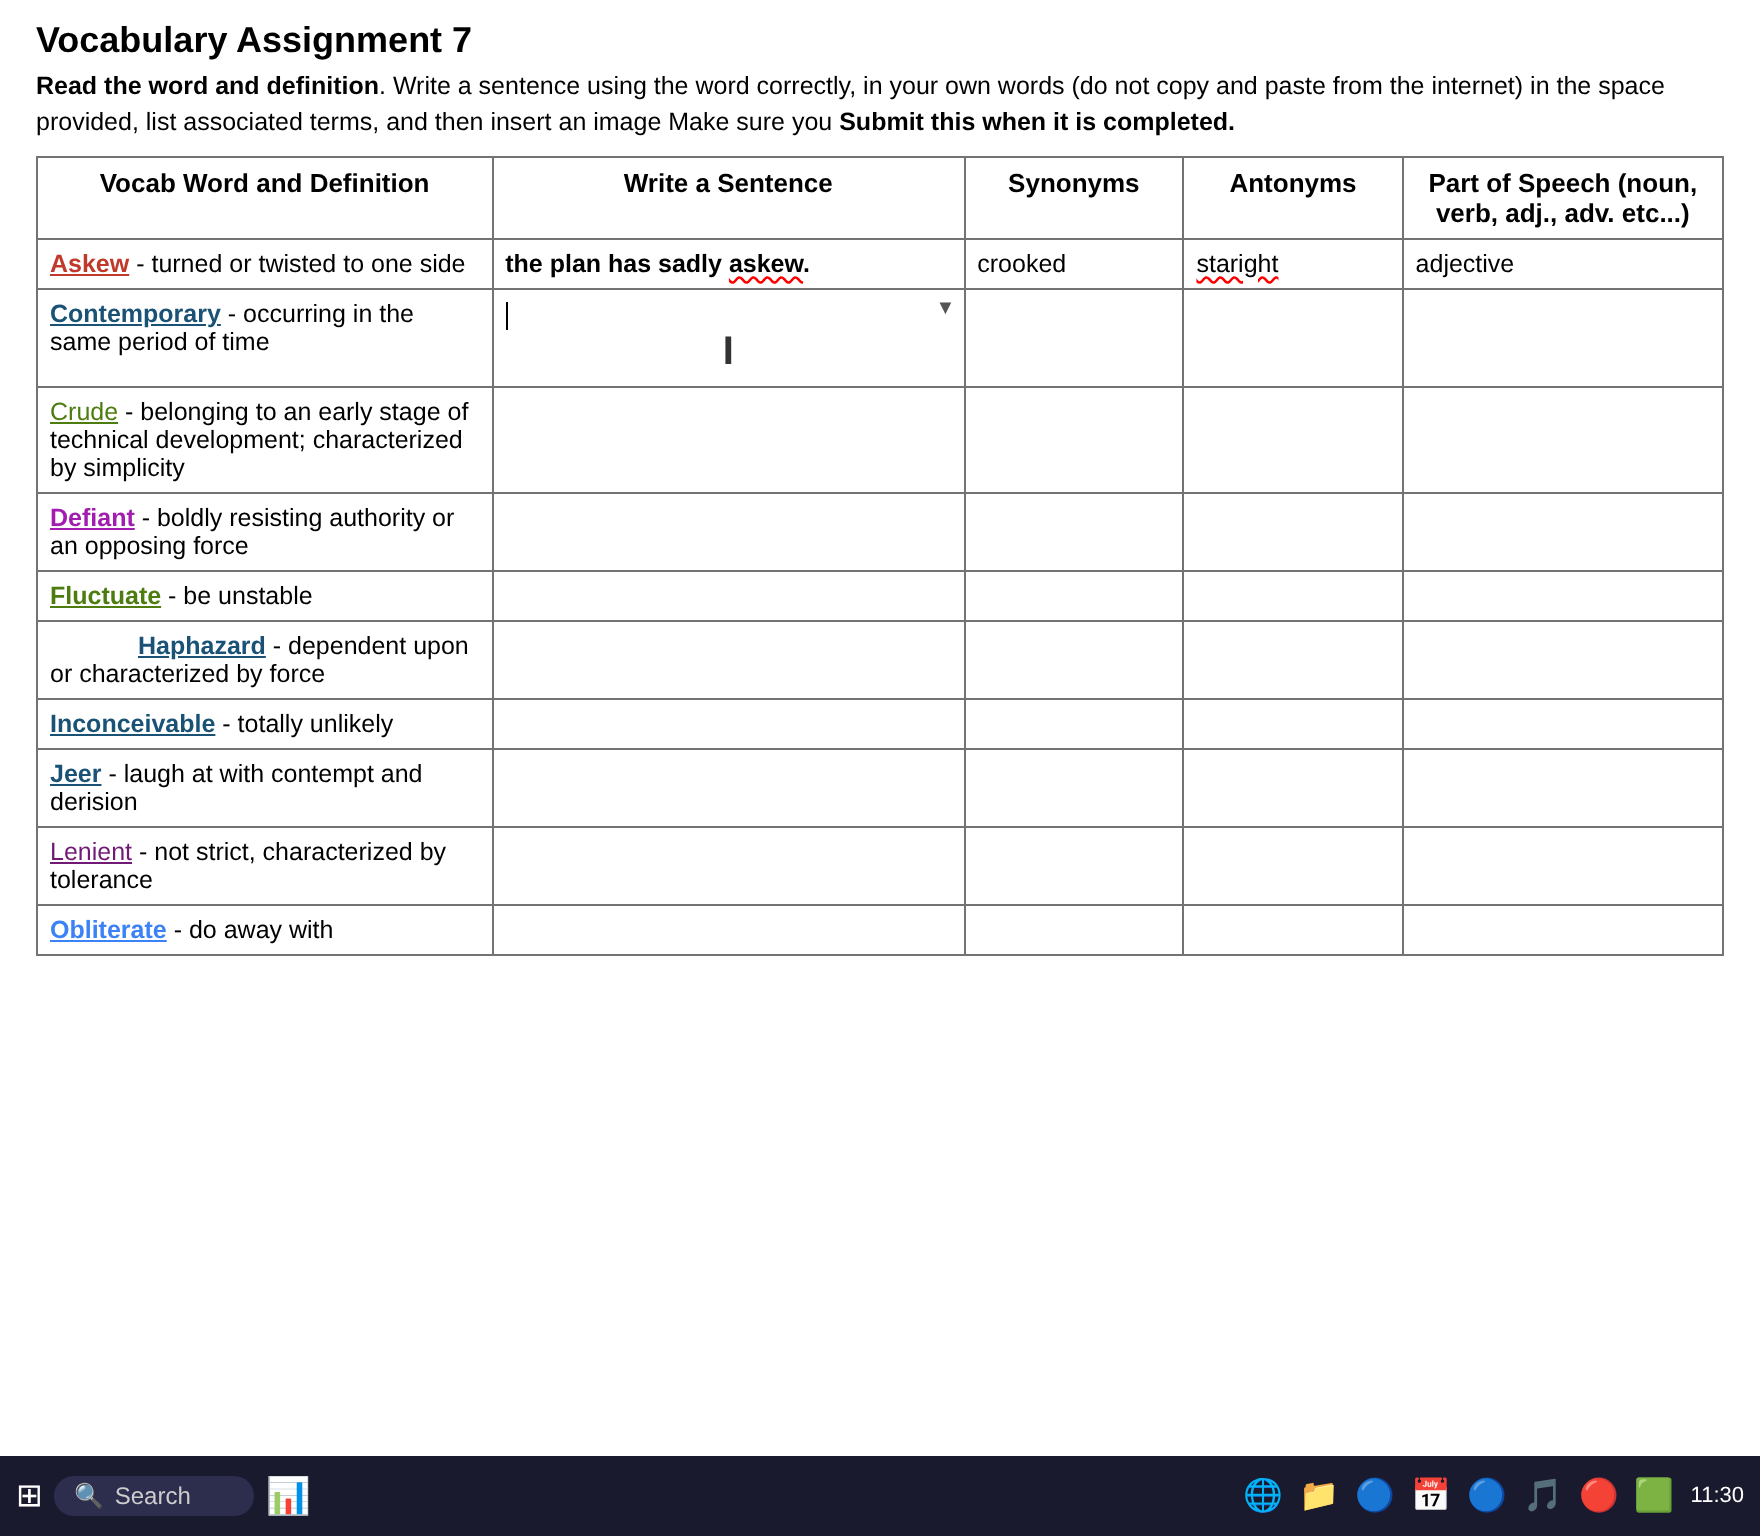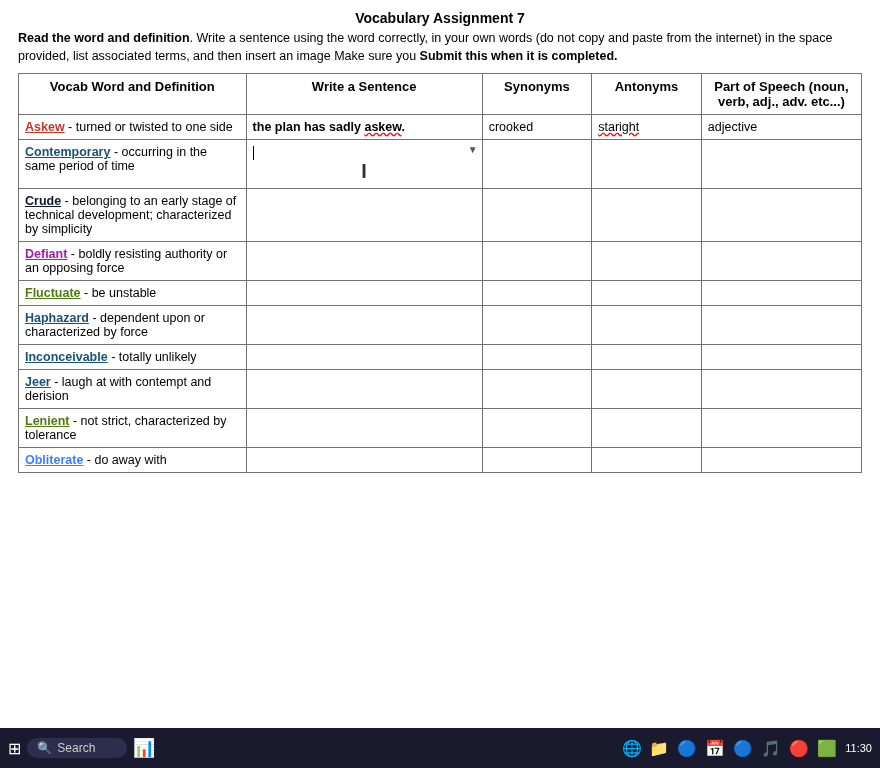--- a/index.html
+++ b/index.html
@@ -13,22 +13,22 @@
       display: flex;
       flex-direction: column;
     }
     .page-content {
       background: white;
       flex: 1;
       padding: 10px 18px 0 18px;
       overflow: hidden;
     }
     .page-title {
-      text-align: center;
-      font-size: 14px;
+      text-align: left;
+      font-size: 18px;
       font-weight: bold;
       margin-bottom: 4px;
     }
     .instructions {
       font-size: 12.5px;
       margin-bottom: 8px;
       line-height: 1.4;
     }
     .instructions b {
       font-weight: bold;
@@ -163,63 +163,63 @@
           <td>adjective</td>
         </tr>
         <tr>
           <td><span style="font-weight: bold; text-decoration: underline; color: rgb(26, 82, 118);">Contemporary</span><span> - occurring in the same period of time</span></td>
           <td class="sentence-cell"><span class="cursor-line"></span><span class="dropdown-arrow">▼</span><div style="text-align: center; font-size: 20px; color: rgb(51, 51, 51);">I</div></td>
           <td></td>
           <td></td>
           <td></td>
         </tr>
         <tr>
-          <td><span style="font-weight: bold; text-decoration: underline; color: #0f172a;">Crude</span><span> - belonging to an early stage of technical development; characterized by simplicity</span></td>
+          <td><span style="font-weight: normal; text-decoration: underline; color: #4d7c0f;">Crude</span><span> - belonging to an early stage of technical development; characterized by simplicity</span></td>
           <td class="sentence-cell"></td>
           <td></td>
           <td></td>
           <td></td>
         </tr>
         <tr>
           <td><span style="font-weight: bold; text-decoration: underline; color: #a21caf;">Defiant</span><span> - boldly resisting authority or an opposing force</span></td>
           <td class="sentence-cell"></td>
           <td></td>
           <td></td>
           <td></td>
         </tr>
         <tr>
           <td><span style="font-weight: bold; text-decoration: underline; color: #4d7c0f;">Fluctuate</span><span> - be unstable</span></td>
           <td class="sentence-cell"></td>
           <td></td>
           <td></td>
           <td></td>
         </tr>
         <tr>
-          <td><span style="font-weight: bold; text-decoration: underline; color: rgb(26, 82, 118);">Haphazard</span><span> - dependent upon or characterized by force</span></td>
+          <td><span style="font-weight: bold; text-decoration: underline; color: rgb(26, 82, 118); margin-left: 44px;">Haphazard</span><span> - dependent upon or characterized by force</span></td>
           <td class="sentence-cell"></td>
           <td></td>
           <td></td>
           <td></td>
         </tr>
         <tr>
           <td><span style="font-weight: bold; text-decoration: underline; color: rgb(26, 82, 118);">Inconceivable</span><span> - totally unlikely</span></td>
           <td class="sentence-cell"></td>
           <td></td>
           <td></td>
           <td></td>
         </tr>
         <tr>
           <td><span style="font-weight: bold; text-decoration: underline; color: rgb(26, 82, 118);">Jeer</span><span> - laugh at with contempt and derision</span></td>
           <td class="sentence-cell"></td>
           <td></td>
           <td></td>
           <td></td>
         </tr>
         <tr>
-          <td><span style="font-weight: bold; text-decoration: underline; color: #4d7c0f;">Lenient</span><span> - not strict, characterized by tolerance</span></td>
+          <td><span style="font-weight: normal; text-decoration: underline; color: #701a75;">Lenient</span><span> - not strict, characterized by tolerance</span></td>
           <td class="sentence-cell"></td>
           <td></td>
           <td></td>
           <td></td>
         </tr>
         <tr>
           <td><span style="font-weight: bold; text-decoration: underline; color: #3b82f6;">Obliterate</span><span> - do away with</span></td>
           <td class="sentence-cell"></td>
           <td></td>
           <td></td>

